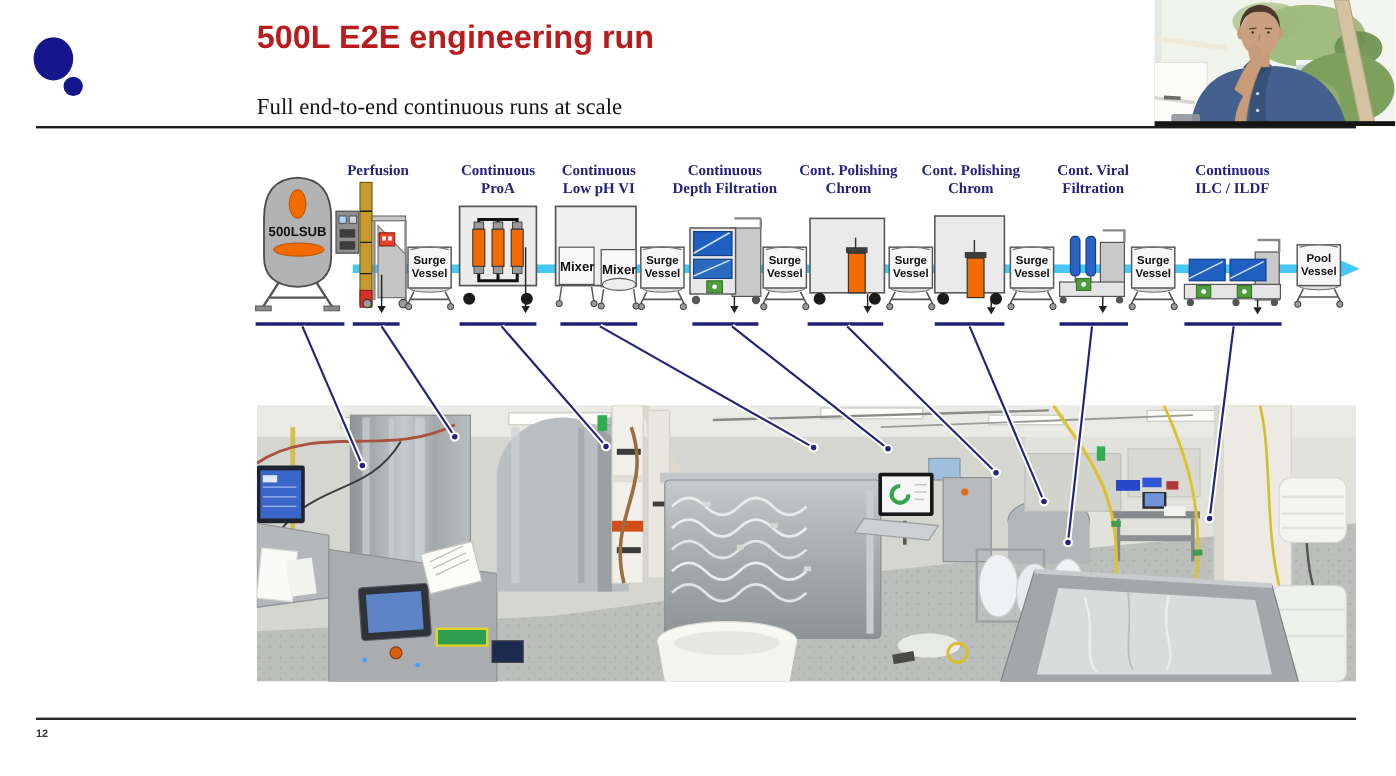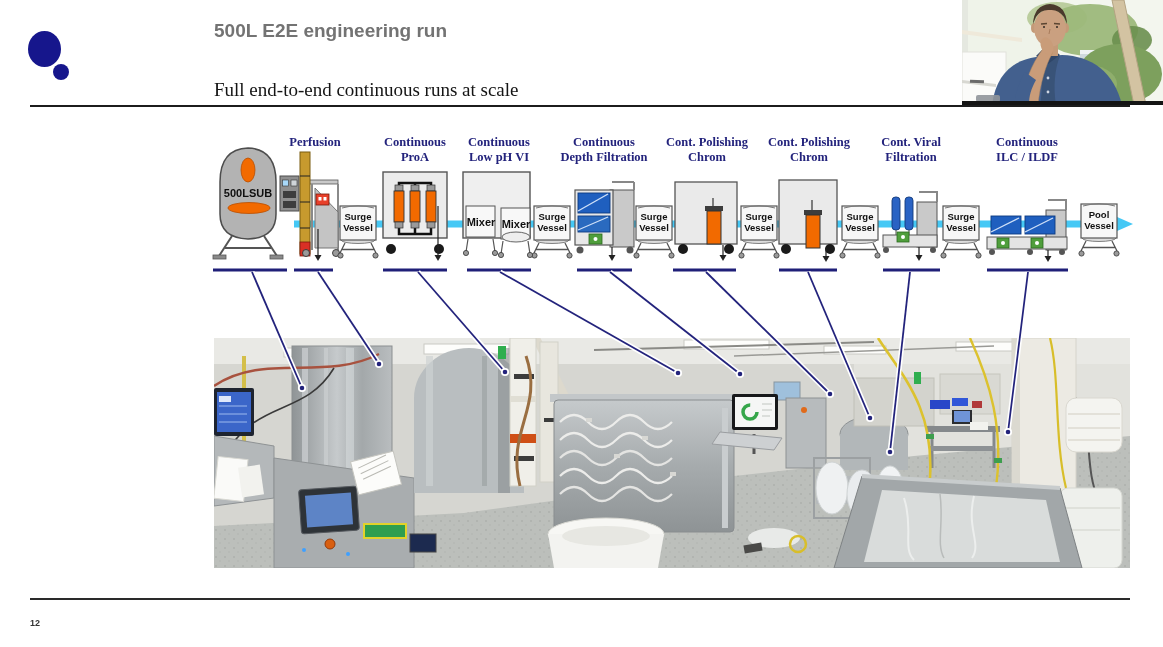--- a/index.html
+++ b/index.html
@@ -2,25 +2,25 @@
 <html><head>
 <meta charset="utf-8">
 <style>
   html,body{margin:0;padding:0;background:#fff;}
   #slide{position:relative;width:1163px;height:647px;background:#fff;overflow:hidden;
          font-family:"Liberation Sans",sans-serif;}
   .abs{position:absolute;}
   
   #logo-big{left:28px;top:31px;width:33px;height:36px;border-radius:50%;background:#16168c;}
   #logo-small{left:53px;top:64px;width:16px;height:16px;border-radius:50%;background:#16168c;}
-  #title{left:214px;top:16px;font-size:19px;line-height:30px;font-weight:bold;color:#737373;letter-spacing:0px;}
+  #title{left:214px;top:16px;font-size:27px;line-height:30px;font-weight:bold;color:#b91c1c;letter-spacing:0px;}
   #subtitle{left:214px;top:79px;font-family:"Liberation Serif",serif;font-size:19px;color:#141414;}
   #header-rule{left:30px;top:105px;width:1100px;height:2px;background:#1c1c1c;}
   #footer-rule{left:30px;top:598px;width:1100px;height:2px;background:#2a2a2a;}
-  #page-number{left:30px;top:606px;font-size:9px;font-weight:bold;color:#333;margin-top:12px;}
+  #page-number{left:30px;top:606px;font-size:9px;font-weight:bold;color:#333;}
   
   #webcam{left:962px;top:0;width:201px;height:105px;overflow:hidden;}
   
   #photo{left:214px;top:338px;width:916px;height:230px;}
   
   #diagram{left:0;top:0;width:1163px;height:647px;pointer-events:none;}
   .stage-label{font-family:"Liberation Serif",serif;font-weight:bold;font-size:12.5px;fill:#23237c;text-anchor:middle;}
   .eq-label{font-family:"Liberation Sans",sans-serif;font-weight:bold;font-size:9.5px;fill:#101010;text-anchor:middle;}
   .eq-label-lg{font-family:"Liberation Sans",sans-serif;font-weight:bold;font-size:11px;fill:#101010;text-anchor:middle;}
   .underline{stroke:#1f1f78;stroke-width:3;}

